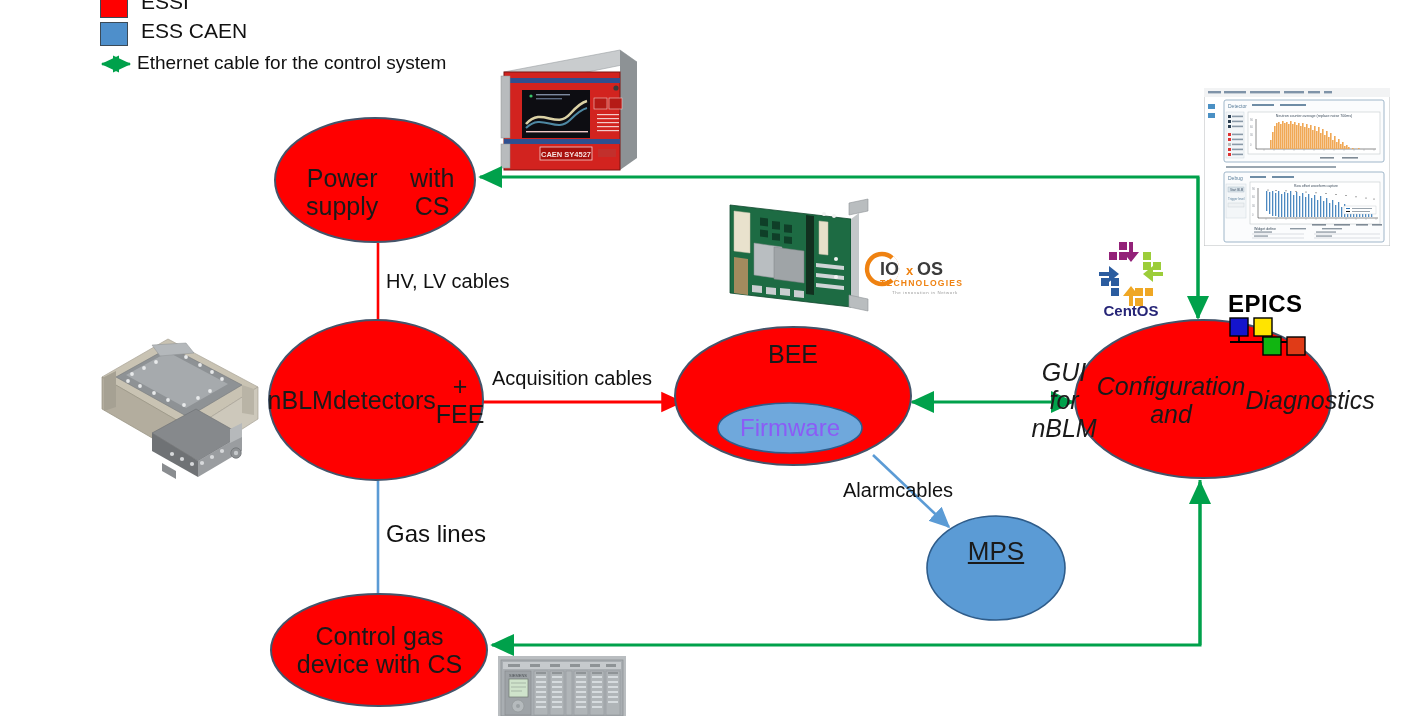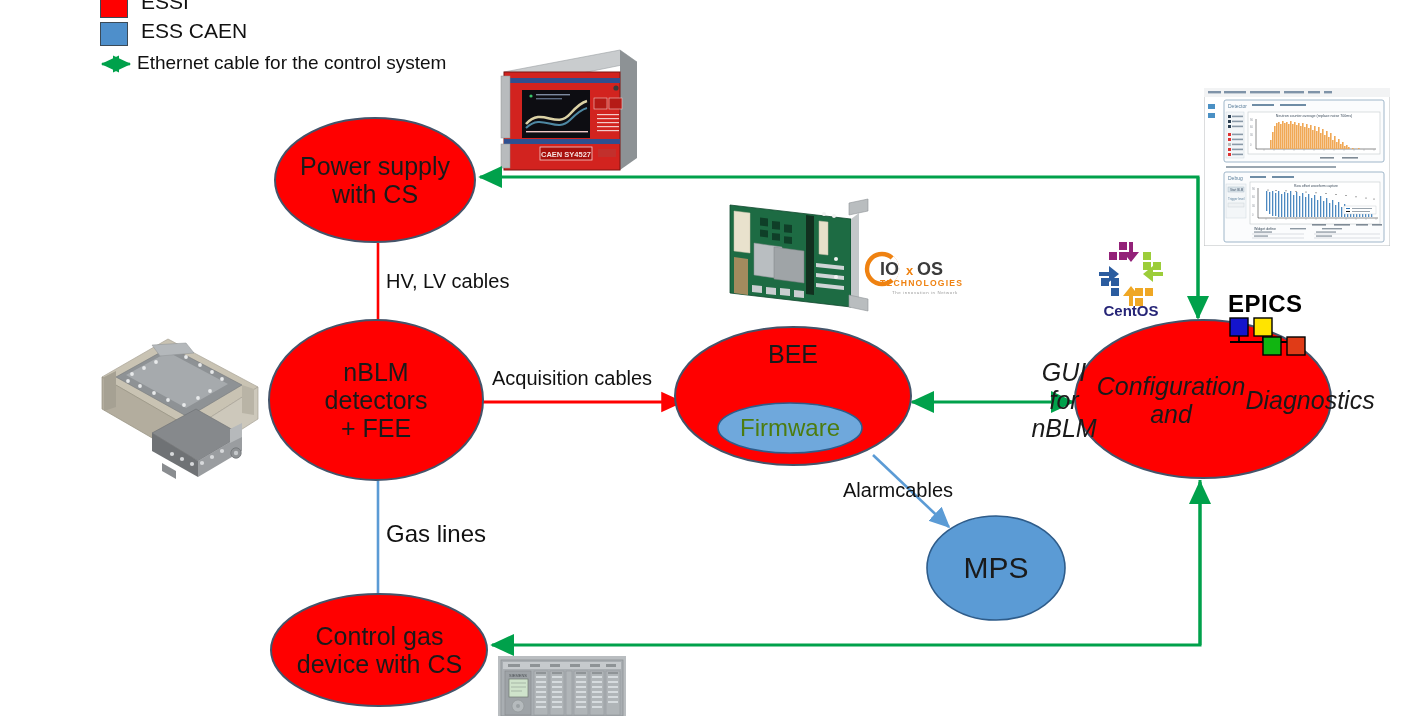--- a/index.html
+++ b/index.html
@@ -492,47 +492,47 @@
 
     <ellipse cx="375" cy="180" rx="100" ry="62" fill="#FF0000" stroke="#44546A" stroke-width="2"></ellipse>
     <ellipse cx="376" cy="400" rx="107" ry="80" fill="#FF0000" stroke="#44546A" stroke-width="2"></ellipse>
     <ellipse cx="379" cy="650" rx="108" ry="56" fill="#FF0000" stroke="#44546A" stroke-width="2"></ellipse>
     <ellipse cx="793" cy="396" rx="118" ry="69" fill="#FF0000" stroke="#44546A" stroke-width="2"></ellipse>
     <ellipse cx="790" cy="428" rx="72" ry="25" fill="#6FA8DC" stroke="#2E5C8A" stroke-width="1.6"></ellipse>
     <ellipse cx="1203" cy="399" rx="128" ry="79" fill="#FF0000" stroke="#44546A" stroke-width="2"></ellipse>
     <ellipse cx="996" cy="568" rx="69" ry="52" fill="#5B9BD5" stroke="#2E5C8A" stroke-width="1.6"></ellipse>
   </svg>
 
-  <div class="node-text" style="left: 285px; top: 140px; width: 180px; height: 80px; font-size: 25px; color: rgb(26, 26, 26); display: flex; flex-direction: column; align-items: center; justify-content: center;">
+  <div class="node-text" style="left: 285px; top: 140px; width: 180px; height: 80px; font-size: 25px; color: rgb(26, 26, 26); display: flex; align-items: flex-end; justify-content: center;">
       <div>Power supply</div>
       <div>with CS</div>
     </div>
 
-  <div class="node-text" style="left: 286px; top: 340px; width: 180px; height: 120px; font-size: 25px; color: rgb(26, 26, 26); display: flex; flex-direction: column; align-items: center; justify-content: center;">
+  <div class="node-text" style="left: 286px; top: 340px; width: 180px; height: 120px; font-size: 25px; color: rgb(26, 26, 26); display: flex; flex-direction: row; align-items: center; justify-content: center;">
       <div>nBLM</div>
       <div>detectors</div>
       <div>+ FEE</div>
     </div>
 
   <div class="node-text" style="left:723px;top:338px;width:140px;height:32px;font-size:25px;color:#1a1a1a;">BEE</div>
 
   <div class="node-text" style="left: 277px; top: 613px; width: 205px; height: 74px; font-size: 25px; color: rgb(26, 26, 26); display: flex; flex-direction: column; align-items: center; justify-content: center;">
       <div>Control gas</div>
       <div>device with CS</div>
     </div>
 
-  <div class="node-text" style="left:720px;top:413px;width:140px;height:30px;font-size:24px;color:#4d7c0f;">Firmware</div>
+  <div class="node-text" style="left:720px;top:413px;width:140px;height:30px;font-size:24px;color:#8b5cf6;">Firmware</div>
 
   <div class="node-text" style="left: 1078px; top: 340px; width: 250px; height: 120px; font-size: 25px; color: rgb(26, 26, 26); display: flex; flex-direction: row; align-items: center; justify-content: center; font-style: italic;">
       <div>GUI for nBLM</div>
       <div>Configuration and</div>
       <div>Diagnostics</div>
     </div>
 
-  <div class="node-text" style="left:941px;top:552px;width:110px;height:32px;font-size:30px;color:#1a1a1a;">MPS</div>
+  <div class="node-text" style="left:941px;top:536px;width:110px;height:32px;font-size:26px;color:#1a1a1a;text-decoration:underline;">MPS</div>
 
   <div class="lbl" style="left:386px;top:271px;font-size:20px;">HV, LV cables</div>
 
   <div class="lbl" style="left:492px;top:368px;font-size:20px;">Acquisition cables</div>
 
   <div class="lbl" style="left:386px;top:521px;font-size:24px;">Gas lines</div>
 
   <div class="lbl" style="left: 843px; top: 480px; font-size: 20px; display: flex; flex-direction: row; align-items: center; justify-content: center;"><div>Alarm</div><div>cables</div></div>
 
   <div class="img" style="left:1095px;top:238px;width:72px;height:80px;">

